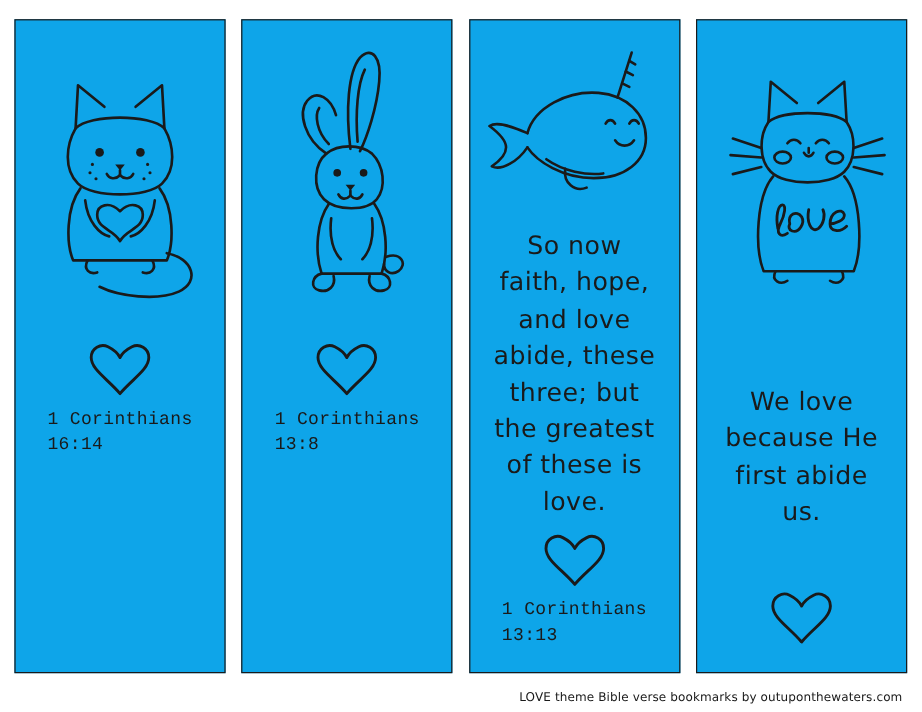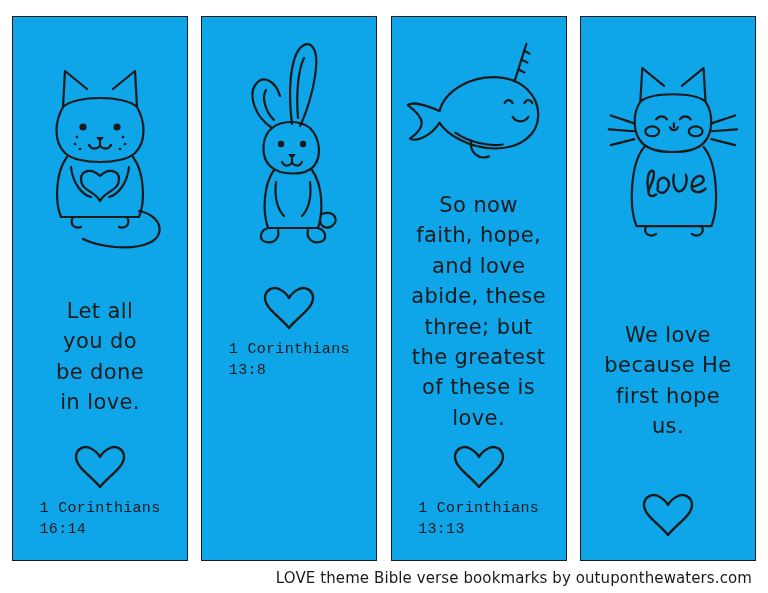--- a/index.html
+++ b/index.html
@@ -84,21 +84,21 @@
     letter-spacing: 0.3px;
     color: #1a1a1a;
     white-space: pre-line;
     padding-bottom: 6px;
   }
   .credit {
     position: absolute;
     right: 16px;
     bottom: 6px;
     font-family: "DejaVu Sans", sans-serif;
-    font-size: 15px;
+    font-size: 10px;
     color: #1a1a1a;
     letter-spacing: 0.1px;
   }
   svg { display: block; }
 </style>
 </head>
 <body>
 
 <div class="page">
   <div class="sheet">
@@ -132,26 +132,20 @@
           <path d="M46 122 C48 140 58 150 66 152"></path>
           <path d="M104 122 C102 140 92 150 84 152"></path>
 
           <path d="M75 156 C70 146 56 146 56 134 C56 126 66 122 75 131 C84 122 94 126 94 134 C94 146 80 146 75 156 Z"></path>
 
           <path d="M48 172 C44 180 50 184 56 182"></path>
           <path d="M102 172 C106 180 100 184 94 182"></path>
 
           <path d="M114 166 C136 170 142 190 124 198 C106 206 74 202 58 194"></path>
         </svg>
-      </div>
-      <div class="verse">
-        <div class="verse-text">Let all
-you do
-be done
-in love.</div>
       </div>
       <div class="heart-divider">
         <svg width="56" height="48" viewBox="0 0 56 48" fill="none" stroke="#1a1a1a" stroke-width="2.4" stroke-linecap="round" stroke-linejoin="round">
           <path d="M28 44 C18 32 4 24 4 14 C4 6 12 2 18 5 C22 7 26 10 28 14 C30 10 34 7 38 5 C44 2 52 6 52 14 C52 24 38 32 28 44 Z"></path>
         </svg>
       </div>
       <div class="ref">1 Corinthians
 16:14</div>
     </div>
 
@@ -269,21 +263,21 @@
           <path d="M86 130 C84 140 88 150 94 146 C99 142 100 134 98 130" stroke-width="2.4"></path>
           <path d="M104 142 C104 132 114 128 116 134 C117 139 108 142 104 142 C104 148 112 150 118 144" stroke-width="2.4"></path>
 
           <path d="M58 182 C54 190 62 194 68 190"></path>
           <path d="M114 182 C118 190 110 194 104 190"></path>
         </svg>
       </div>
       <div class="verse">
         <div class="verse-text">We love
 because He
-first hope
+first abide
 us.</div>
       </div>
       <div class="heart-divider">
         <svg width="56" height="48" viewBox="0 0 56 48" fill="none" stroke="#1a1a1a" stroke-width="2.4" stroke-linecap="round" stroke-linejoin="round">
           <path d="M28 44 C18 32 4 24 4 14 C4 6 12 2 18 5 C22 7 26 10 28 14 C30 10 34 7 38 5 C44 2 52 6 52 14 C52 24 38 32 28 44 Z"></path>
         </svg>
       </div>
     </div>
 
   </div>

